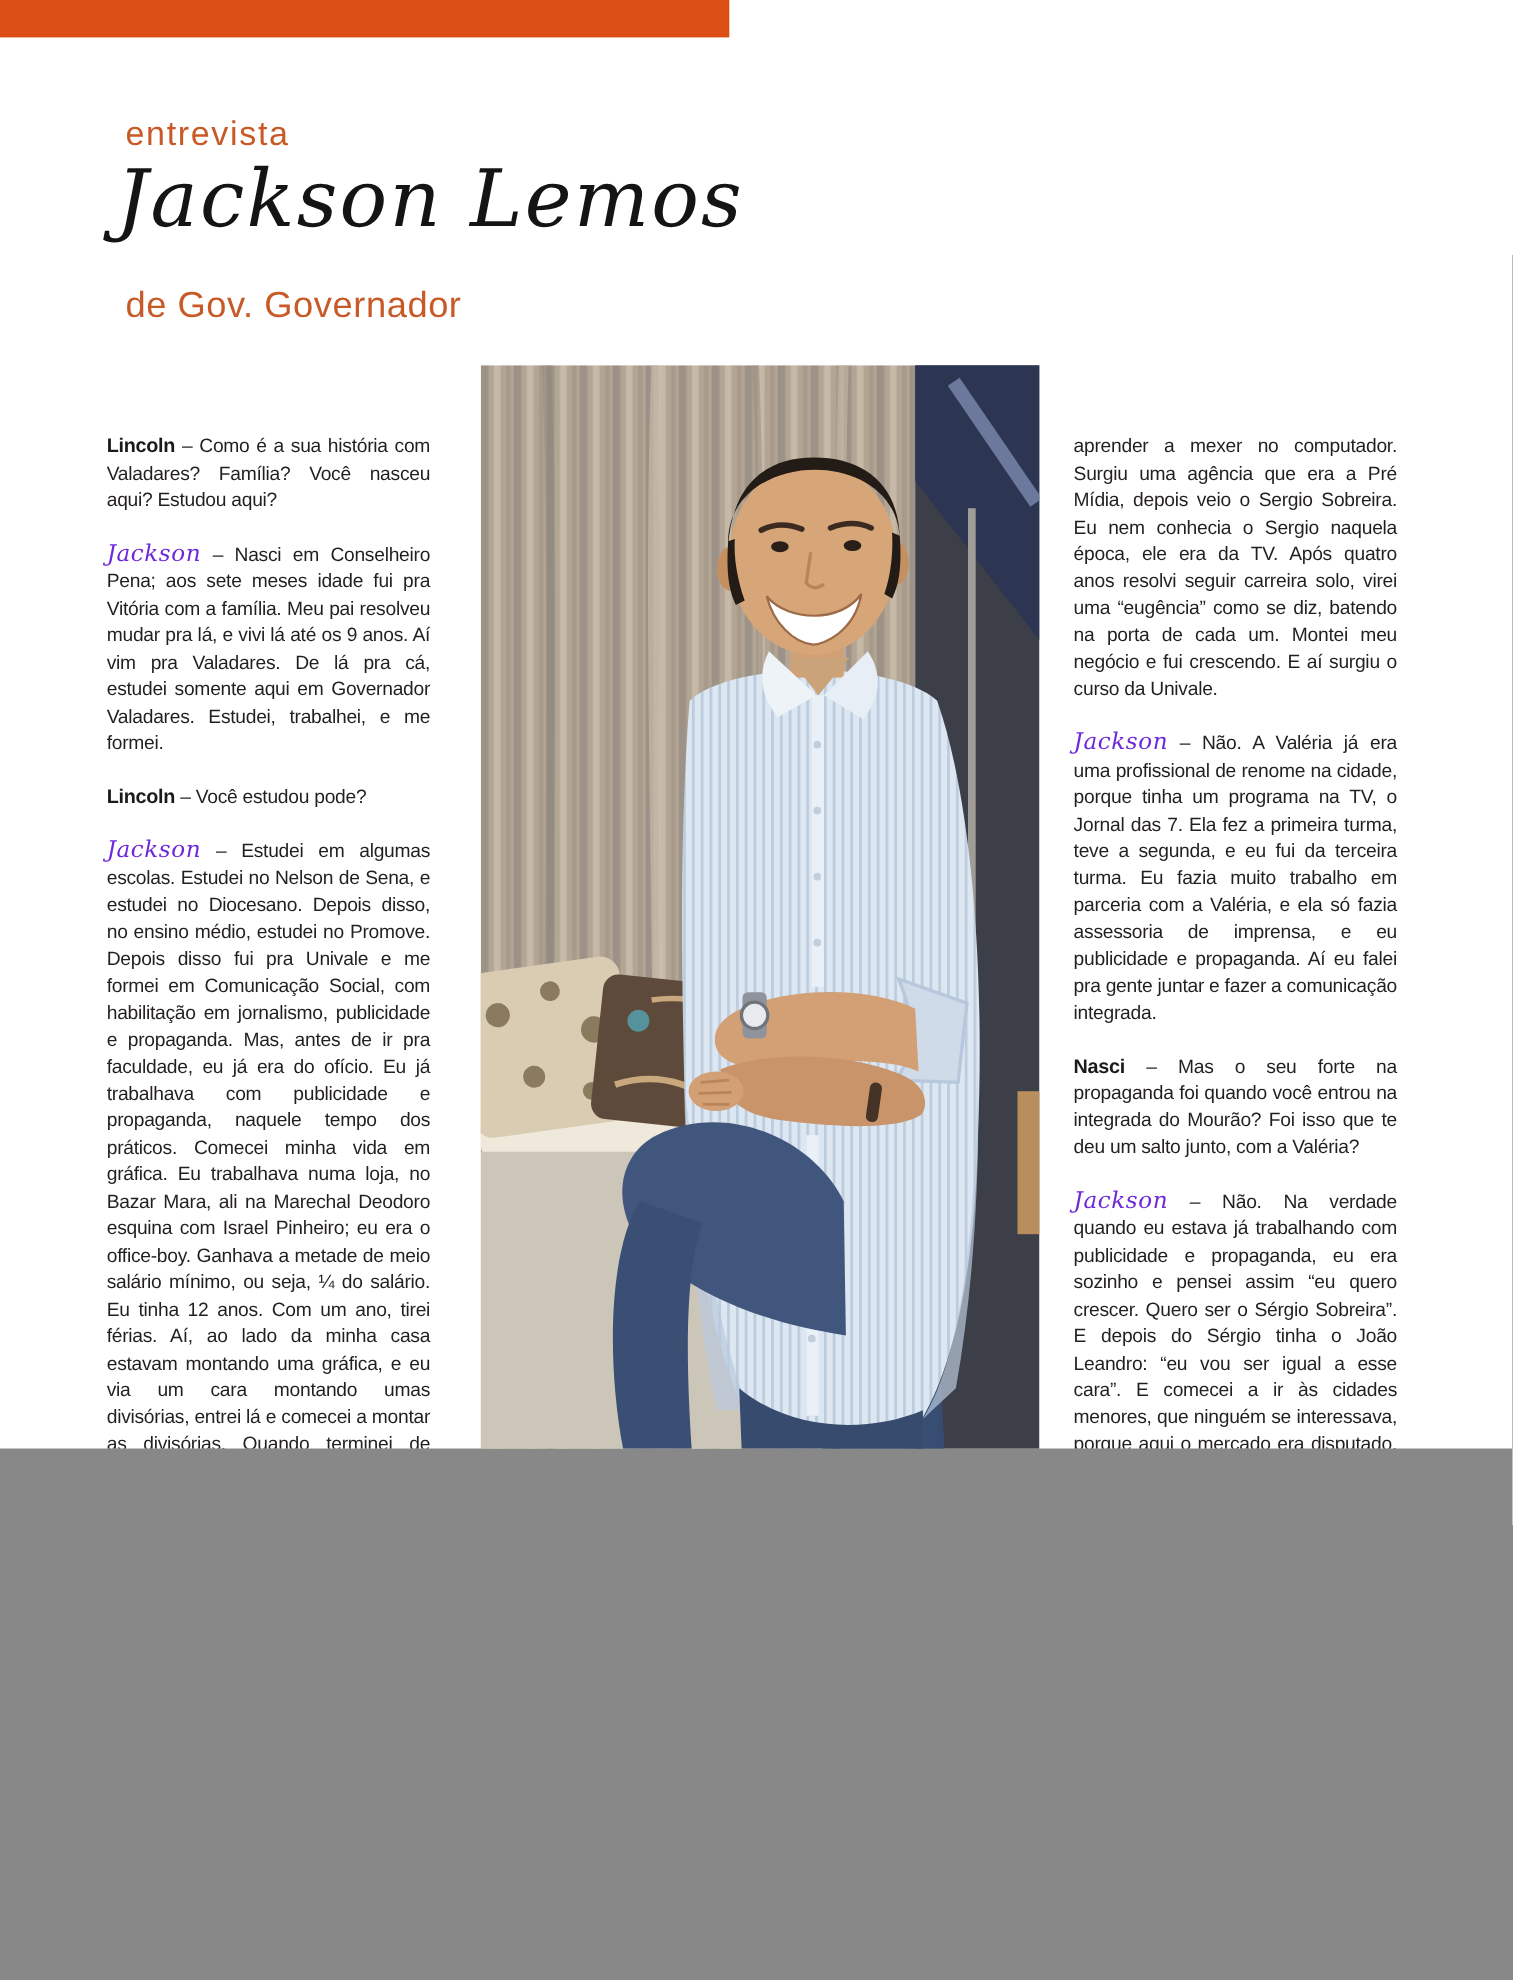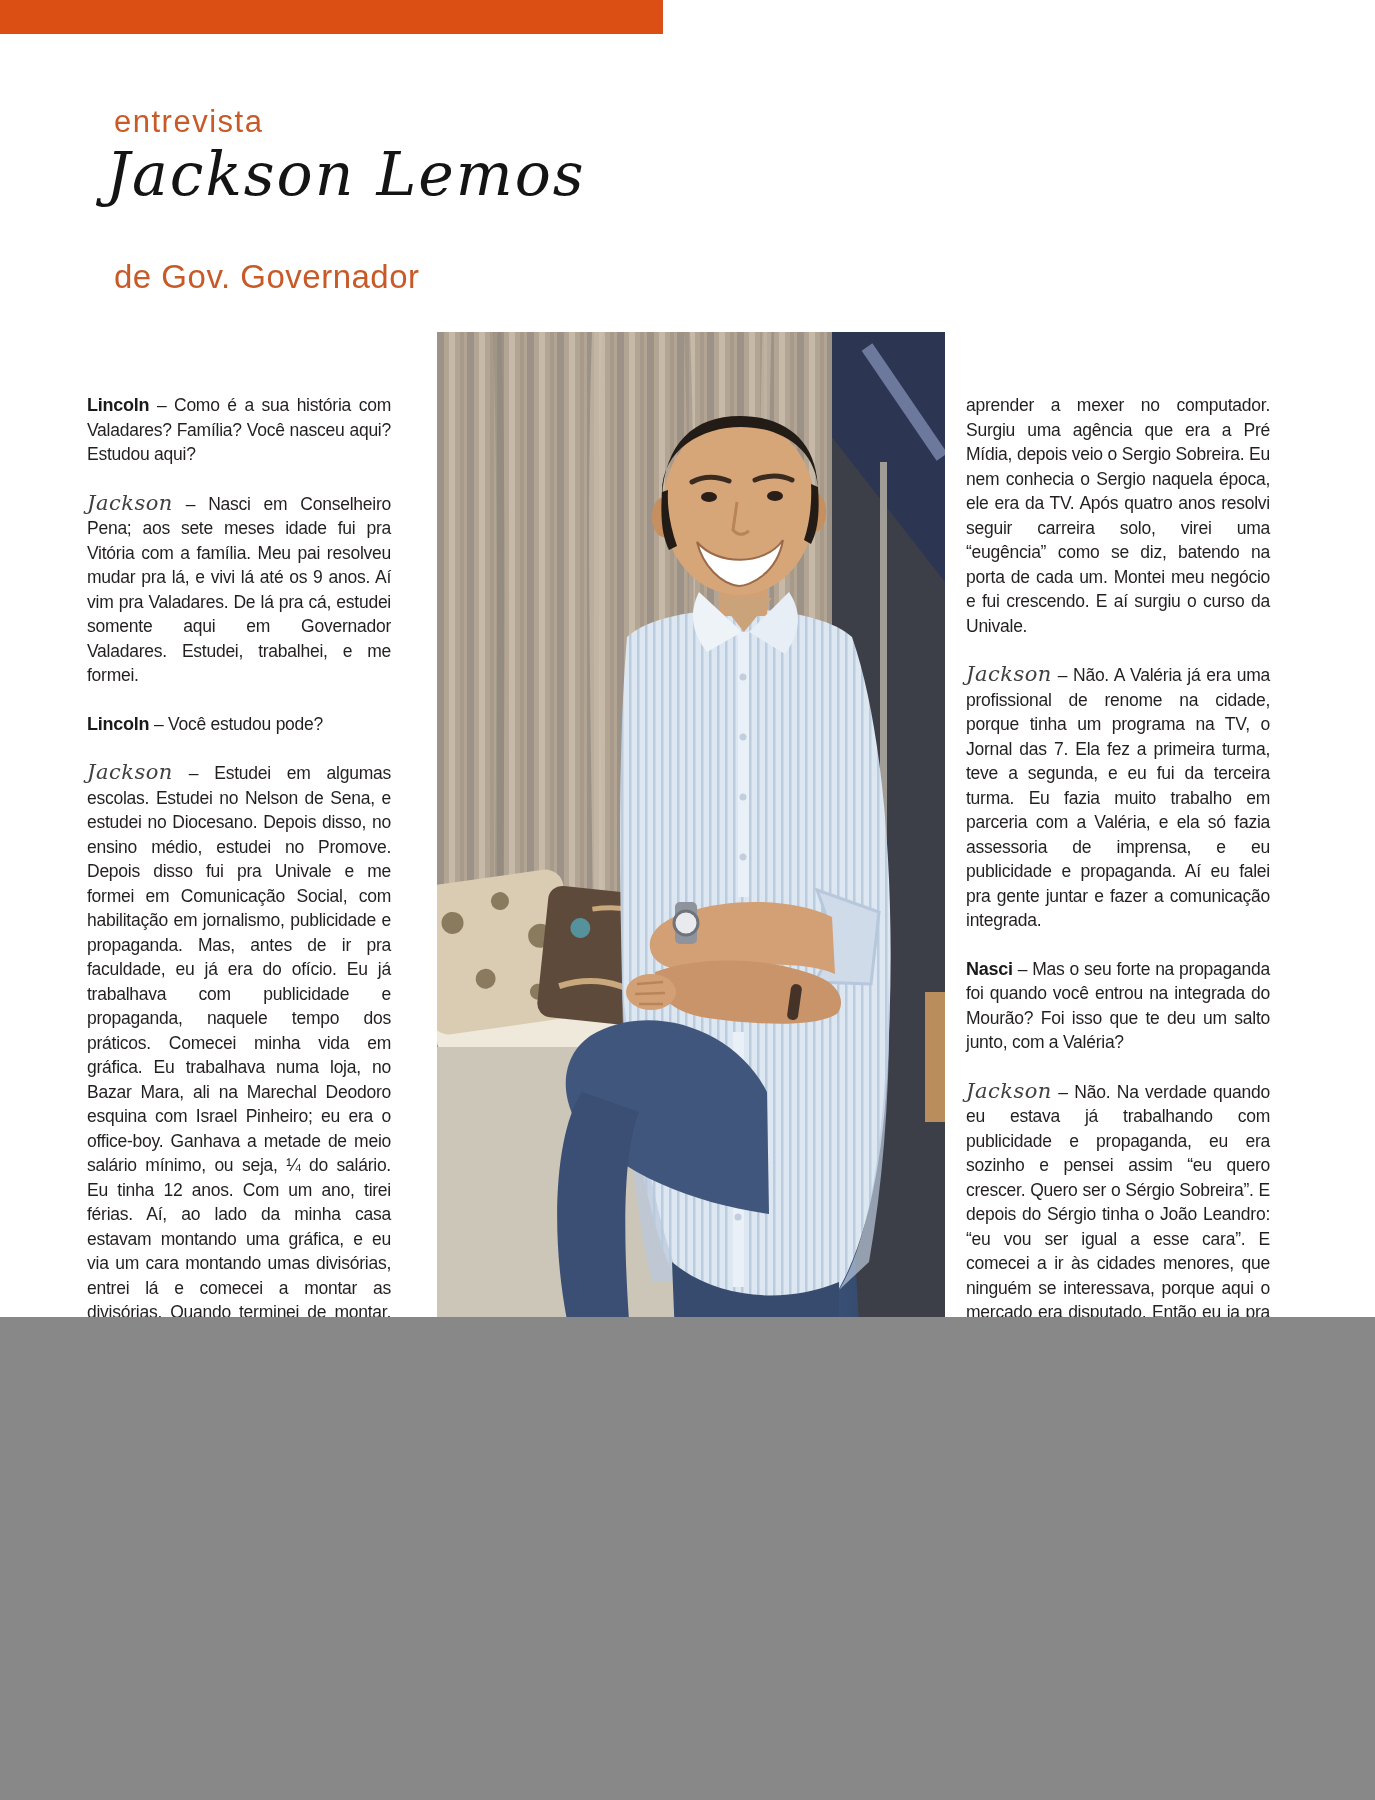--- a/index.html
+++ b/index.html
@@ -2,33 +2,33 @@
 <html lang="pt"><head>
 <meta charset="utf-8">
 <style>
   html,body{margin:0;padding:0;background:#888;}
   .page{position:relative;width:1375px;height:1317px;background:#ffffff;
         font-family:"Liberation Sans",sans-serif;overflow:hidden;margin:0 auto;}
   .topbar{position:absolute;left:0;top:0;width:663px;height:34px;background:#db4f15;}
   .kicker{position:absolute;left:114px;top:104px;font-size:31px;color:#c85a28;
           letter-spacing:1.5px;}
   .title{position:absolute;left:106px;top:144px;font-family:"DejaVu Serif",serif;
-         font-style:italic;font-size:60px;line-height:1;color:#141414;letter-spacing:2px;}
+         font-style:italic;font-size:72px;line-height:1;color:#141414;letter-spacing:2px;}
   .subtitle{position:absolute;left:114px;top:252px;font-size:33px;line-height:50px;
             color:#c85a28;letter-spacing:0.5px;}
   .photo{position:absolute;left:437px;top:332px;width:508px;height:1468px;}
   .photo svg{display:block;width:100%;height:100%;}
   .col{position:absolute;top:393px;width:306px;font-size:17.5px;line-height:24.5px;
        color:#231f20;text-align:justify;letter-spacing:-0.25px;}
   .col-left{left:85px;}
   .col-right{left:964px;}
-  .col p{margin:0 0 24px 2px;}
+  .col p{margin:0 0 24px 12px;}
   .sp{font-weight:bold;font-size:18px;color:#1a1a1a;}
   .sp.jax{font-family:"DejaVu Serif",serif;font-style:italic;font-weight:normal;
-          color:#404040;font-size:21px;letter-spacing:0.5px;}
+          color:#6d28d9;font-size:21px;letter-spacing:0.5px;}
 </style>
 </head>
 <body>
 
 <div class="page">
 
   <div class="topbar"></div>
 
   <div class="kicker">entrevista</div>
   <div class="title">Jackson Lemos</div>

